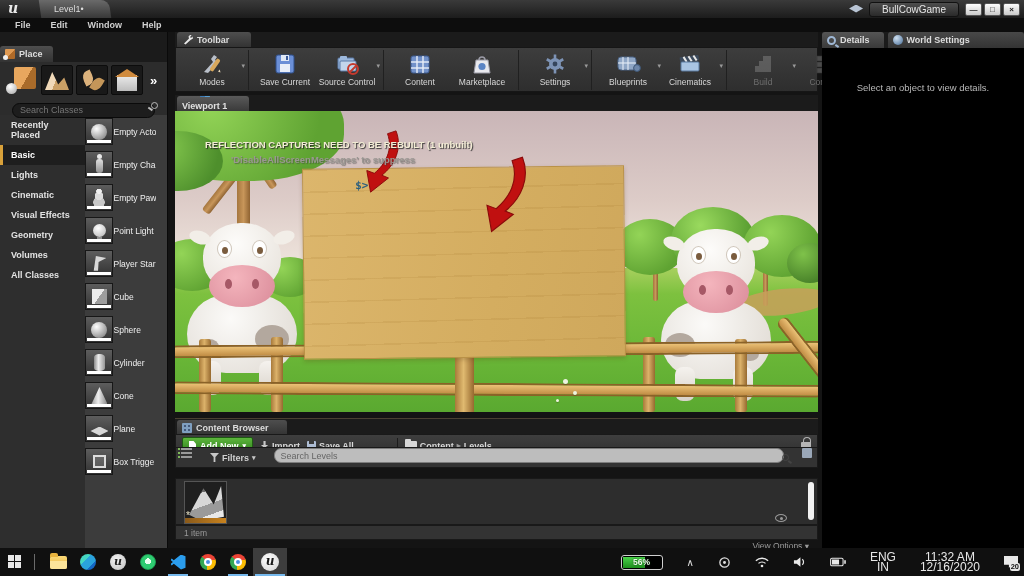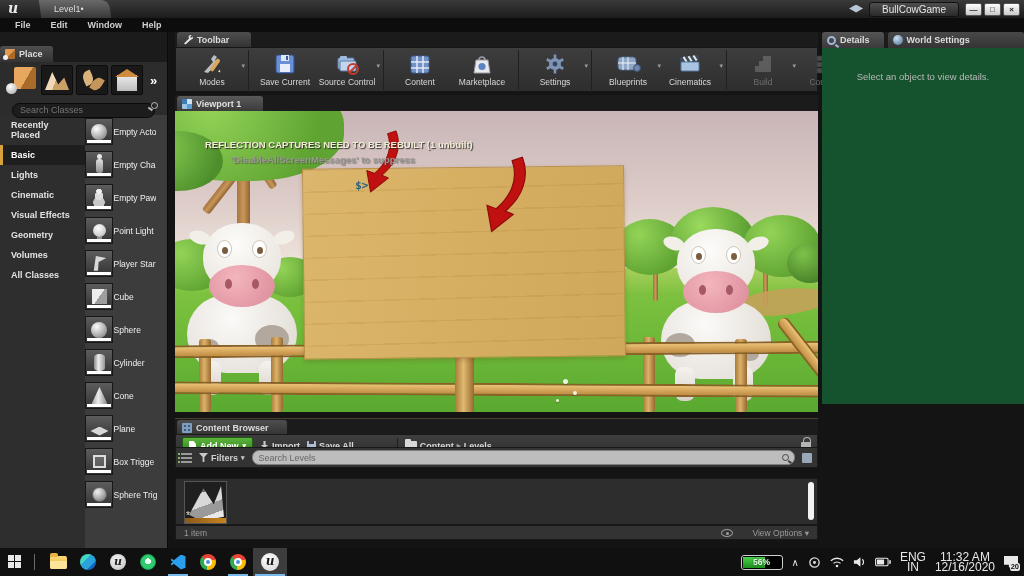--- a/index.html
+++ b/index.html
@@ -71,21 +71,21 @@
   .tb-group{display:flex;align-items:center;height:40px;padding:0 5px;border-right:1px solid #202020;}
   .tb-btn{width:62px;display:flex;flex-direction:column;align-items:center;gap:1px;position:relative;}
   .tb-btn svg{height:24px;}
   .tb-label{color:#d8d8d8;font-size:8.5px;white-space:nowrap;}
   .tb-caret{position:absolute;right:-2px;top:10px;color:#9a9a9a;font-size:7px;}
   .tb-btn.disabled .tb-label{color:#6e6e6e;}
   .tb-btn.disabled svg{opacity:.45;}
   .tb-overflow{margin-left:auto;color:#fff;font-size:15px;font-weight:bold;padding:0 12px;}
   
   .vp-tabrow{left:0;top:63px;width:643px;height:16px;background:#1b1b1b;}
-  .vp-tab{position:absolute;left:2px;top:1px;height:15px;background:linear-gradient(#5a5a5a,#3a3a3a);border-radius:3px 3px 0 0;display:flex;align-items:center;gap:4px;padding:0 22px 0 5px;color:#e0e0e0;font-size:9px;font-weight:bold;}
+  .vp-tab{position:absolute;left:2px;top:1px;height:15px;background:linear-gradient(#5a5a5a,#3a3a3a);border-radius:3px 3px 0 0;display:flex;align-items:center;gap:4px;padding:0 22px 0 5px;color:#e0e0e0;font-size:9px;font-weight:bold;flex-direction:column;}
   .vp-grid-icon{width:10px;height:10px;background:conic-gradient(#cfe2f4 0 25%,#5a9fd4 25% 50%,#9cc4e8 50% 75%,#3d7bb5 75%);border-radius:1px;}
   .scene{left:0;top:79px;width:643px;height:301px;overflow:hidden;background:linear-gradient(#c9b5b7 0%,#ddccc8 30%,#efe5dd 52%,#f2ebdf 56%);}
   .grass{position:absolute;left:0;top:52%;width:100%;height:48%;background:linear-gradient(#a8d05e 0,#7dc13f 18%,#6cb838 55%,#5aa930 100%);}
   .crown{position:absolute;border-radius:50%;background:radial-gradient(circle at 35% 28%,#93d457,#5fa332 72%);}
   .trunk{position:absolute;background:linear-gradient(90deg,#a5763e,#c8965a 50%,#8f6332);border-radius:3px;}
   .dirt{position:absolute;background:#c8a05a;border-radius:50%;opacity:.85;}
   .fence-rail{position:absolute;height:13px;background:linear-gradient(#ecc277,#c08c44);border-top:2px solid #8a6228;border-bottom:2px solid #8a6228;border-radius:6px;}
   .fence-post{position:absolute;width:12px;background:linear-gradient(90deg,#a87a3a,#dcb26a 45%,#96692f);border-radius:3px;}
   .sign{position:absolute;left:128px;top:56px;width:322px;height:191px;transform:rotate(-.6deg);background:repeating-linear-gradient(179deg,rgba(165,120,45,.16) 0 1.5px,transparent 1.5px 22px),linear-gradient(100deg,#dcb66c,#d4ad60 60%,#cfa85c);border:1px solid #b99147;box-shadow:0 2px 4px rgba(90,60,20,.25);}
   .sign-prompt{position:absolute;left:52px;top:10px;color:#2d5f7d;font-weight:bold;font-size:11px;font-family:"DejaVu Sans Mono",monospace;}
@@ -121,70 +121,70 @@
   .saveall-icon{width:9px;height:9px;background:#aebdd4;border-radius:1px;position:relative;}
   .saveall-icon::after{content:'';position:absolute;left:2px;top:0;width:5px;height:3px;background:#3a3a3a;}
   .nav-arrow{font-size:11px;font-weight:bold;color:#e0e0e0;}
   .nav-arrow.fwd{color:#8a8a8a;}
   .cb-sep{width:1px;height:16px;background:#1c1c1c;}
   .folder-icon{width:12px;height:9px;background:#d8d8d8;border-radius:1px;position:relative;}
   .folder-icon::before{content:'';position:absolute;left:0;top:-2px;width:6px;height:3px;background:#d8d8d8;border-radius:1px 1px 0 0;}
   .crumb-sep{color:#9a9a9a;font-size:8px;}
   .lock-icon{margin-left:auto;width:10px;height:8px;background:#b5b5b5;border-radius:1px;position:relative;}
   .lock-icon::before{content:'';position:absolute;left:2px;top:-5px;width:6px;height:6px;border:1.5px solid #b5b5b5;border-bottom:none;border-radius:4px 4px 0 0;}
-  .cb-filterrow{left:0;top:415px;width:643px;height:21px;background:#333;border:1px solid #191919;display:flex;align-items:center;gap:7px;padding:0 5px;}
+  .cb-filterrow{left:0;top:415px;width:643px;height:21px;background:#333;border:1px solid #191919;display:flex;gap:18px;padding:0 5px;}
   .sources-icon{width:11px;height:10px;background:repeating-linear-gradient(#9a9a9a 0 2px,transparent 2px 4px);position:relative;}
   .sources-icon::before{content:'';position:absolute;left:-3px;top:0;width:2px;height:10px;background:repeating-linear-gradient(#7fb95a 0 2px,transparent 2px 4px);}
   .funnel-icon{width:9px;height:9px;background:#c8c8c8;clip-path:polygon(0 0,100% 0,60% 45%,60% 100%,40% 100%,40% 45%);}
   .filters-label{color:#d0d0d0;font-size:9px;font-weight:bold;}
   .search-levels{flex:1;height:15px;background:#bdbdbd;border:1px solid #7d7d7d;border-radius:7px;color:#444;font-size:9px;padding:0 18px 0 6px;outline:none;}
   .search-levels::placeholder{color:#666;}
   .mag-dark{position:absolute;right:28px;top:6px;width:7px;height:7px;border:1.5px solid #444;border-radius:50%;}
   .mag-dark::after{content:'';position:absolute;left:5px;top:6px;width:4px;height:1.5px;background:#444;transform:rotate(35deg);}
   .savesearch-icon{width:10px;height:10px;background:#9aa7b8;border-radius:1px;}
   .cb-assets{left:0;top:446px;width:643px;height:47px;background:#2d2d2d;border:1px solid #191919;}
   .asset-tile{position:absolute;left:8px;top:2px;width:43px;height:43px;background:#1f1f1f;border:1px solid #555;overflow:hidden;}
   .asset-art{position:absolute;inset:0;background:linear-gradient(160deg,#6a6a6a 0 30%,#d8d8d8 30% 55%,#9a9a9a 55% 75%,#e8e8e8 75%);clip-path:polygon(10% 80%,45% 15%,70% 55%,88% 10%,95% 85%,40% 95%);}
   .asset-strip{position:absolute;left:0;right:0;bottom:0;height:5px;background:linear-gradient(90deg,#8a5a1a,#c8821e);}
   .asset-star{position:absolute;left:1px;bottom:3px;color:#e8e3c8;font-size:10px;line-height:8px;}
   .cb-scrollbar{position:absolute;right:3px;top:3px;width:6px;height:38px;background:#f2f2f2;border-radius:3px;}
   .cb-status{left:0;top:493px;width:643px;height:15px;background:#333;border:1px solid #191919;display:flex;align-items:center;padding:0 8px;color:#9a9a9a;font-size:8.5px;}
-  .view-options{margin-left:auto;display:flex;align-items:center;gap:19px;color:#9a9a9a;font-size:8.5px;}
+  .view-options{margin-left:auto;display:flex;align-items:center;gap:19px;color:#9a9a9a;font-size:8.5px;flex-direction:column;}
   .eye-icon{width:12px;height:8px;border:1px solid #9a9a9a;border-radius:50%;position:relative;}
   .eye-icon::after{content:'';position:absolute;left:4px;top:2px;width:3px;height:3px;border-radius:50%;background:#9a9a9a;}
   
-  .right-panel{left:822px;top:32px;width:202px;height:372px;background:#14532d;}
+  .right-panel{left:822px;top:32px;width:202px;height:516px;background:#000000;}
   .rp-tabs{height:16px;background:#1b1b1b;display:flex;gap:4px;}
   .rp-tab{height:16px;display:flex;align-items:center;gap:4px;padding:0 14px 0 5px;border-radius:3px 3px 0 0;color:#ddd;font-size:9px;font-weight:bold;}
   .rp-tab.details{background:linear-gradient(#555,#3a3a3a);flex:0 0 auto;}
   .rp-tab.world{background:linear-gradient(#484848,#343434);flex:1;}
   .detail-mag{width:9px;height:9px;border:2px solid #9fb7d4;border-radius:50%;position:relative;}
   .detail-mag::after{content:'';position:absolute;left:6px;top:7px;width:4px;height:2px;background:#9fb7d4;transform:rotate(35deg);}
   .globe-icon{width:10px;height:10px;border-radius:50%;background:radial-gradient(circle at 35% 30%,#cfe0f0,#6889ad 75%);}
-  .rp-empty{text-align:center;color:#b9b9b9;font-size:9.5px;margin-top:23px;}
+  .rp-empty{text-align:center;color:#b9b9b9;font-size:9.5px;margin-top:34px;}
   
   .taskbar{left:0;top:548px;width:1024px;height:28px;background:#101010;display:flex;align-items:center;}
   .tb-item{width:30px;height:28px;display:flex;align-items:center;justify-content:center;position:relative;flex:none;}
   .tb-item.open::after{content:'';position:absolute;left:5px;right:5px;bottom:0;height:2px;background:#76b9ed;}
   .tb-item.active{background:#3d3d3d;}
   .tb-item.active::after{content:'';position:absolute;left:2px;right:2px;bottom:0;height:2px;background:#76b9ed;}
   .win-logo{width:14px;height:14px;display:grid;grid-template-columns:6px 6px;grid-template-rows:6px 6px;gap:1px;}
   .win-logo i{background:#e8e8e8;}
   .tb-sepline{width:1px;height:16px;background:#6a6a6a;margin:0 8px 0 4px;}
   .ic-folder{width:17px;height:13px;background:linear-gradient(#fbd978,#e8b33e);border-radius:2px;position:relative;}
   .ic-folder::before{content:'';position:absolute;left:0;top:-3px;width:8px;height:4px;background:#e8b33e;border-radius:2px 2px 0 0;}
   .ic-folder::after{content:'';position:absolute;left:0;bottom:0;width:17px;height:8px;background:#fce49a;border-radius:0 0 2px 2px;}
   .ic-edge{width:16px;height:16px;border-radius:50%;background:linear-gradient(135deg,#45d6c2 0 35%,#2aa3dd 35% 70%,#1467c4 70%);}
   .ic-epic{width:16px;height:16px;border-radius:50%;background:radial-gradient(circle at 40% 35%,#f2f2f2,#c0c0c0);color:#222;font-family:"DejaVu Serif",serif;font-style:italic;font-weight:bold;font-size:11px;text-align:center;line-height:16px;}
   .ic-green{width:16px;height:16px;border-radius:50%;background:radial-gradient(circle at 50% 45%,#eafff0 0 28%,#2ecc71 30%);border:1px solid #1f9e54;}
   .ic-vscode{width:15px;height:15px;background:#2b9ded;clip-path:polygon(70% 0,100% 12%,100% 88%,70% 100%,22% 62%,8% 74%,0 64%,16% 50%,0 36%,8% 26%,22% 38%);}
   .ic-chrome{width:16px;height:16px;border-radius:50%;background:conic-gradient(from -50deg,#ea4335 0 120deg,#fbbc05 120deg 240deg,#34a853 240deg 360deg);position:relative;}
   .ic-chrome::after{content:'';position:absolute;inset:4px;background:#4a90e2;border:2px solid #fff;border-radius:50%;}
   .ic-ue-circle{width:18px;height:18px;border-radius:50%;background:radial-gradient(circle at 40% 35%,#fff,#d0d0d0);color:#1a1a1a;font-family:"DejaVu Serif",serif;font-style:italic;font-weight:bold;font-size:12px;text-align:center;line-height:17px;}
-  .tray{margin-left:auto;display:flex;align-items:center;gap:9px;padding-right:6px;}
+  .tray{margin-left:auto;display:flex;align-items:center;gap:24px;padding-right:6px;}
   .battery-widget{width:42px;height:15px;background:#000;border:1px solid #cfcfcf;border-radius:3px;position:relative;overflow:hidden;}
   .battery-fill{position:absolute;left:1px;top:1px;bottom:1px;width:56%;background:linear-gradient(#4ad24a,#1e8f1e);}
   .battery-label{position:absolute;inset:0;color:#eafce8;font-size:8.5px;font-weight:bold;text-align:center;line-height:13px;text-shadow:0 0 2px #063f06;}
   .tray-chevron{color:#e0e0e0;font-size:10px;}
   .tray svg{display:block;}
   .lang-block,.clock-block{color:#e8e8e8;font-size:12px;text-align:center;line-height:10px;}
   .notif-icon{width:14px;height:12px;background:#e8e8e8;clip-path:polygon(0 0,100% 0,100% 72%,55% 72%,35% 100%,35% 72%,0 72%);position:relative;}
 </style>
 </head>
 <body>
@@ -316,26 +316,20 @@
           <span class="pi-label">Plane</span>
         </div>
 
         <div class="place-item">
           <div class="thumb">
             <div class="ico ico-boxtrigger"></div>
           </div>
           <span class="pi-label">Box Trigge</span>
         </div>
 
-        <div class="place-item">
-          <div class="thumb">
-            <div class="ico ico-spheretrigger"></div>
-          </div>
-          <span class="pi-label">Sphere Trig</span>
-        </div>
       </div>
   </div>
 </div>
 
 <div class="abs center">
 
   <div class="abs toolbar-tabrow">
     <div class="toolbar-tab">
       <span class="wrench-icon"></span>
       <span>Toolbar</span>

